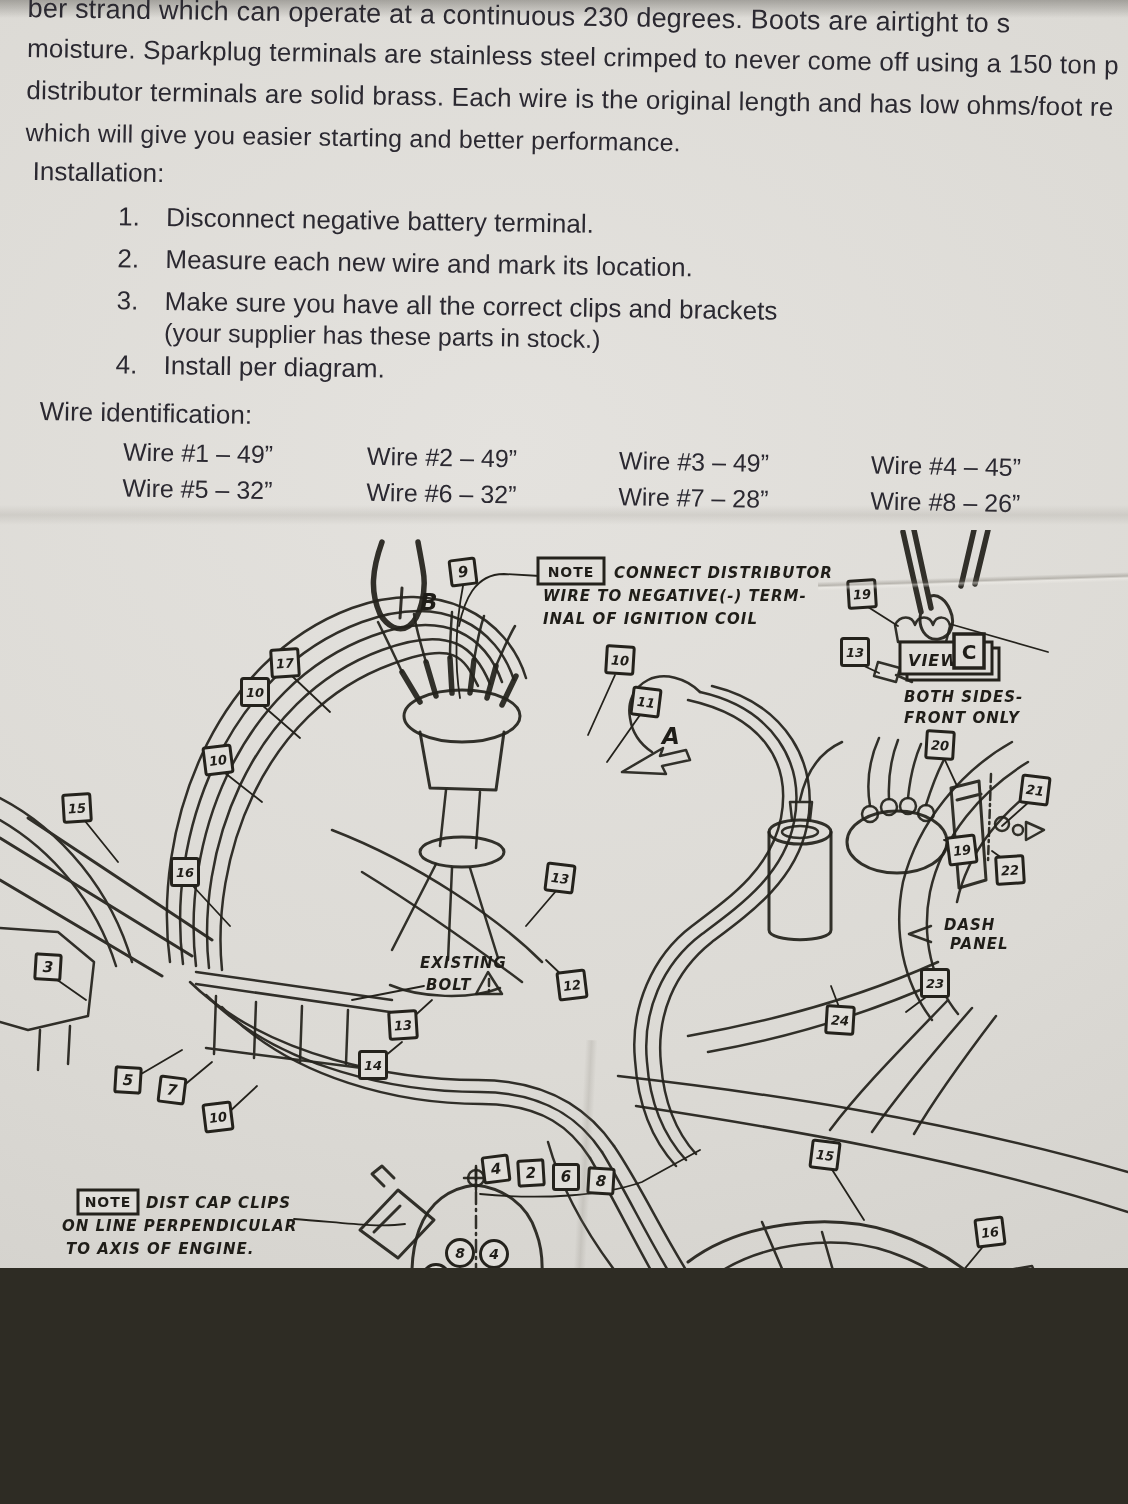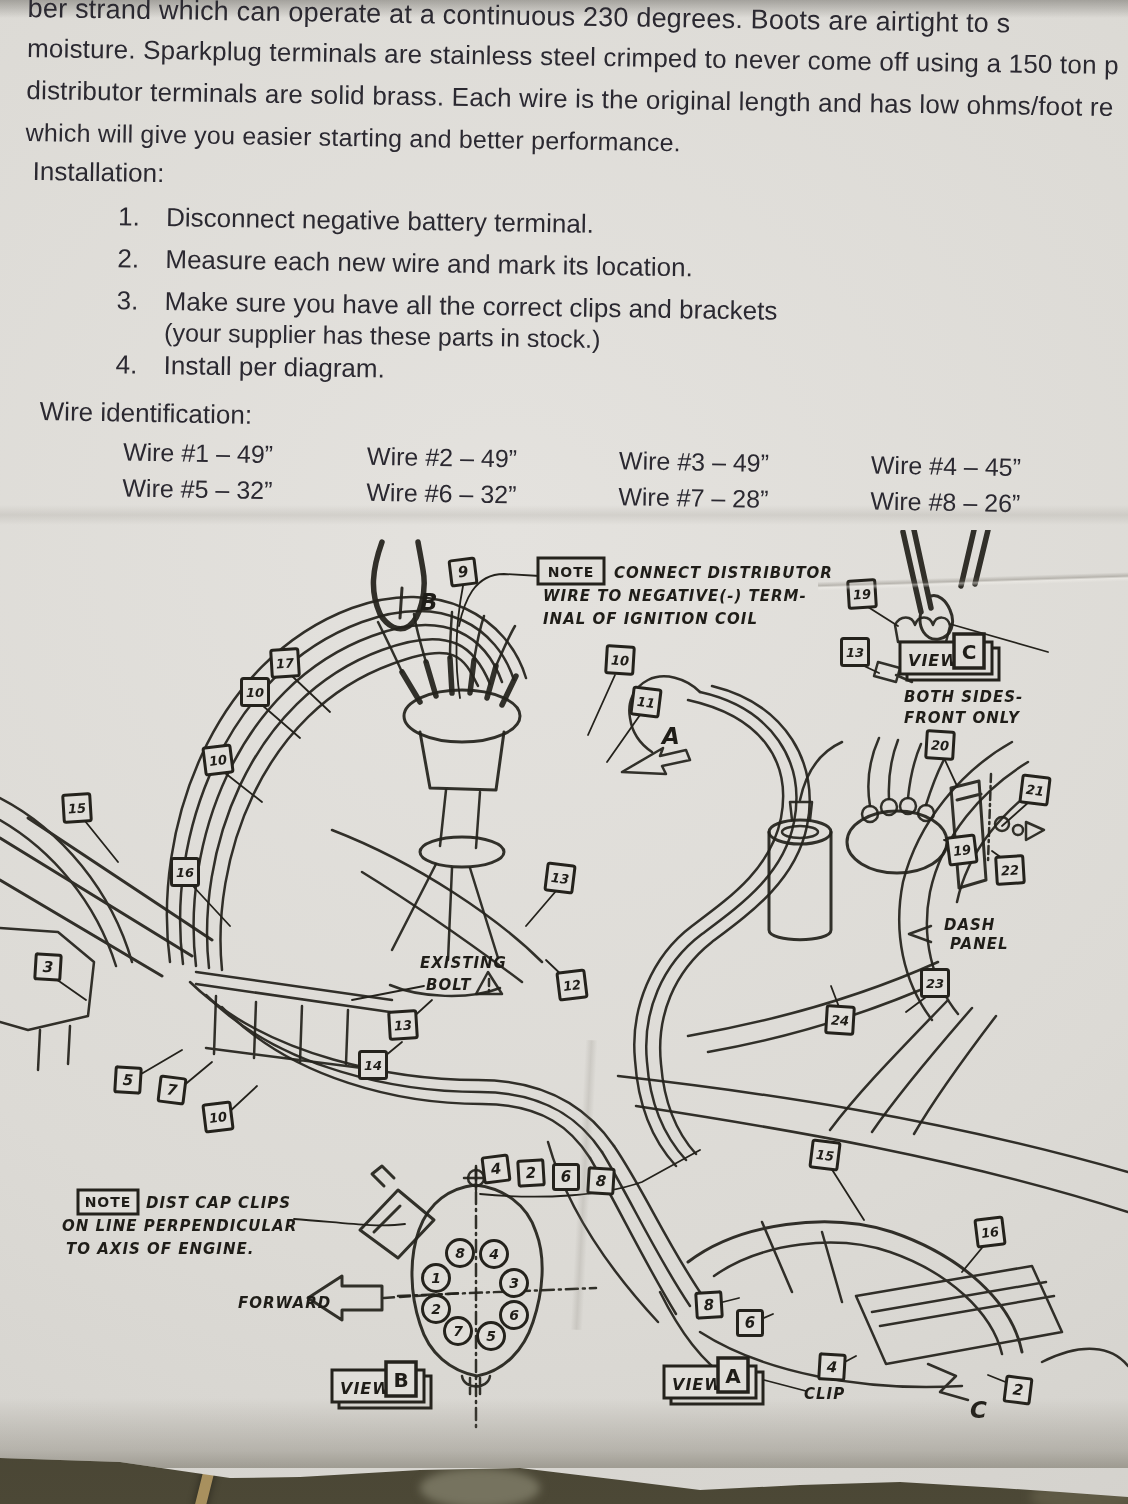--- a/index.html
+++ b/index.html
@@ -1,16 +1,16 @@
 <!DOCTYPE html>
 <html><head>
 <meta charset="utf-8">
 <style>
   html,body{margin:0;padding:0;background:#2e2c24;}
-  .photo{position:relative;width:1128px;height:1504px;overflow:hidden;
+  .photo{position:relative;width:1128px;height:1268px;overflow:hidden;
          font-family:"Liberation Sans",sans-serif;}
   
   .ground{position:absolute;inset:0;
     background:linear-gradient(180deg,#6a6754 0%,#474433 28%,#3a382c 60%,#4c4836 100%);}
   .twig{position:absolute;left:200px;top:1460px;width:11px;height:50px;background:#a8905e;
         transform:rotate(14deg);border-radius:4px;box-shadow:0 0 8px rgba(0,0,0,.45);}
   .debris-a{position:absolute;left:420px;top:1468px;width:120px;height:40px;background:#76735f;
         border-radius:50%;filter:blur(4px);}
   .debris-b{position:absolute;left:1030px;top:1482px;width:110px;height:30px;background:#5f5a45;
         border-radius:50%;filter:blur(5px);}

